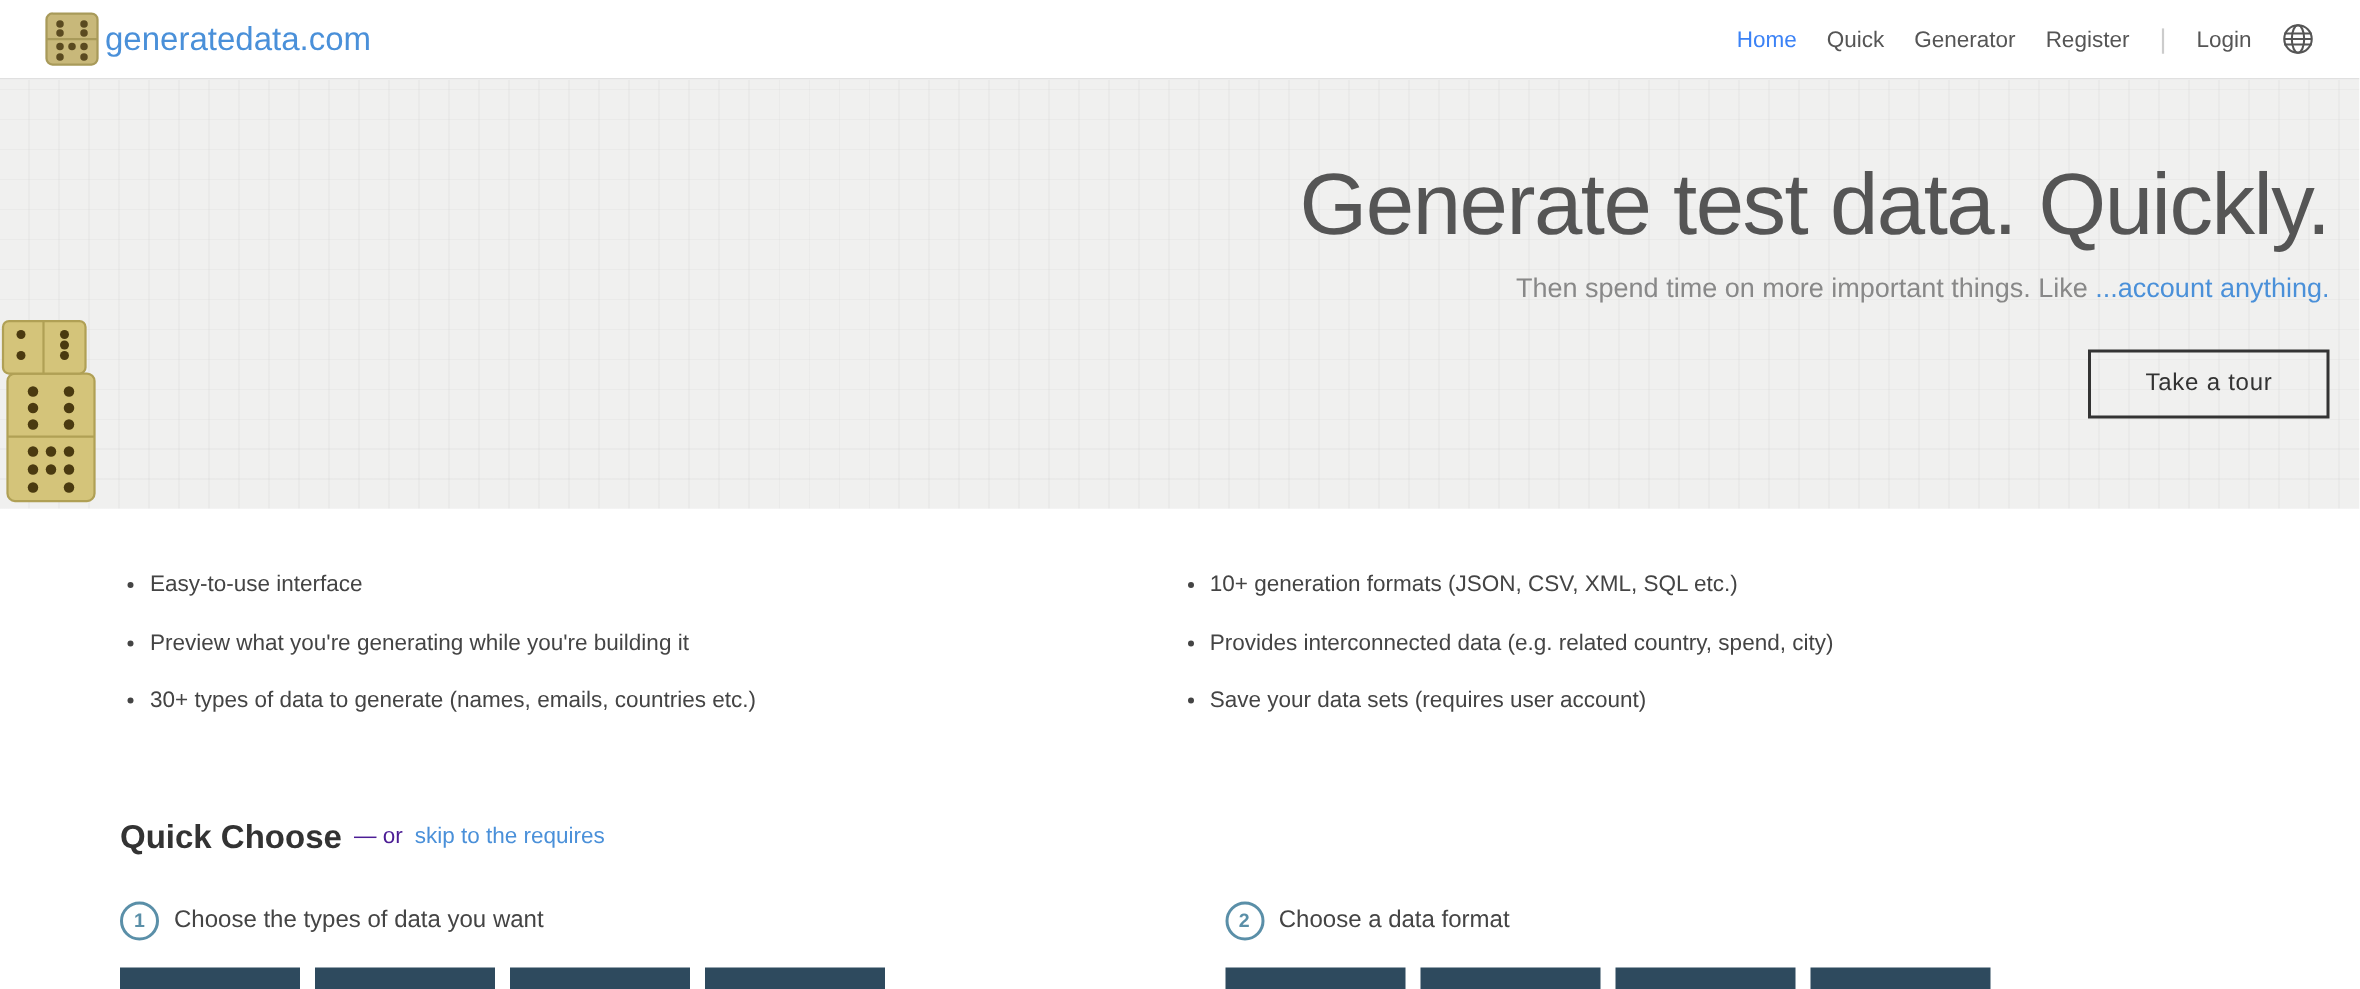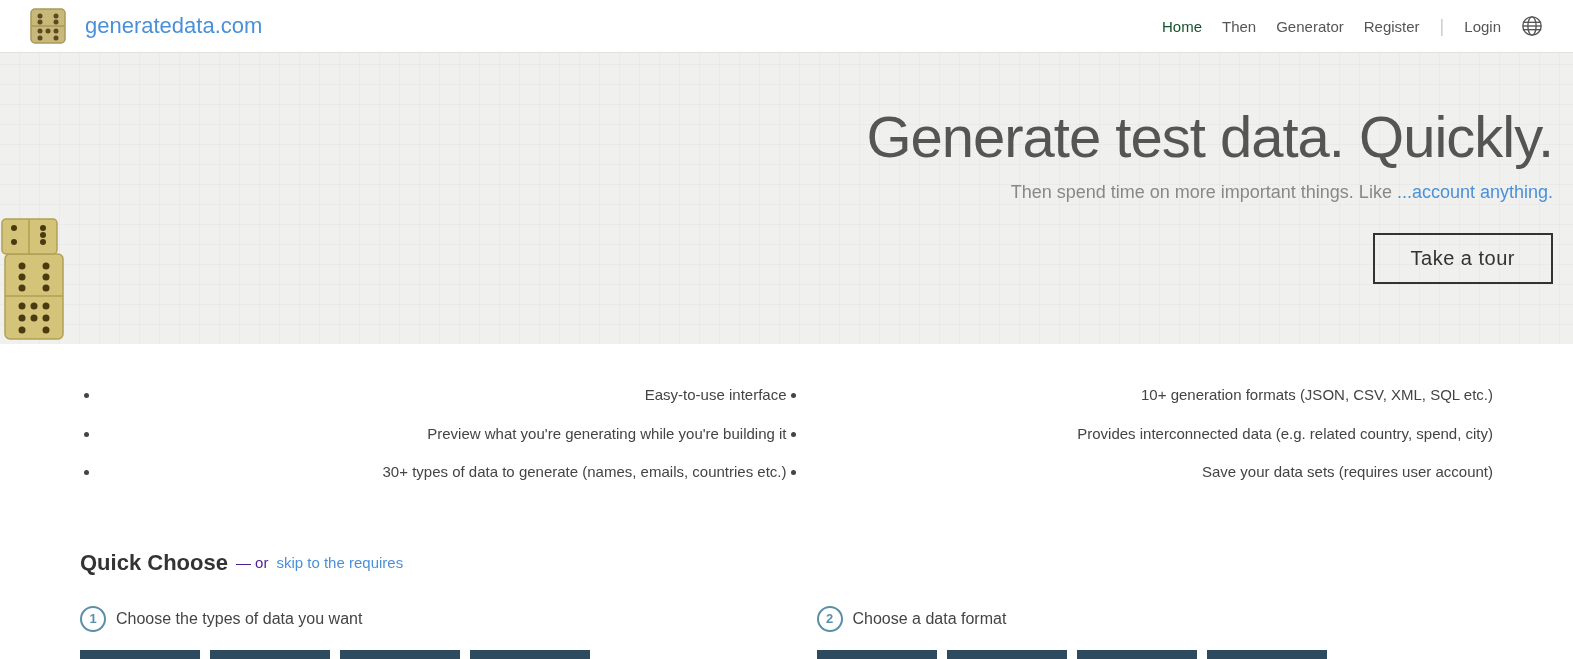--- a/index.html
+++ b/index.html
@@ -11,21 +11,21 @@
       align-items: center;
       padding: 8px 30px;
       background: #fff;
       border-bottom: 1px solid #e0e0e0;
       position: relative;
       z-index: 10;
     }
     .logo-area {
       display: flex;
       align-items: center;
-      gap: 19px;
+      gap: 4px;
       flex: 1;
     }
     .logo-icon {
       width: 36px;
       height: 36px;
     }
     .logo-text {
       font-size: 22px;
       color: #333;
       font-weight: normal;
@@ -37,21 +37,21 @@
       display: flex;
       align-items: center;
       gap: 20px;
       font-size: 15px;
     }
     .nav-links a {
       text-decoration: none;
       color: #555;
     }
     .nav-links a.active {
-      color: #14532d;
+      color: #3b82f6;
     }
     .nav-divider {
       color: #ccc;
       font-size: 18px;
     }
     .globe-icon {
       width: 22px;
       height: 22px;
       display: inline-block;
     }
@@ -89,33 +89,32 @@
     }
     .hero-subtitle em {
       color: #4a90d9;
       font-style: normal;
     }
     .tour-btn {
       display: inline-block;
       padding: 12px 36px;
       border: 2px solid #333;
       background: transparent;
-      font-size: 20px;
+      font-size: 16px;
       color: #333;
       cursor: pointer;
       font-weight: normal;
       letter-spacing: 0.5px;
     }
 
     
     .features {
       background: #fff;
       padding: 40px 80px;
       display: flex;
-      text-align: right;
     }
     .features-col {
       flex: 1;
     }
     .features-col ul {
       list-style: disc;
       padding-left: 20px;
     }
     .features-col ul li {
       margin-bottom: 16px;
@@ -215,21 +214,21 @@
       <circle cx="26" cy="23" r="2.5" fill="#5a4a20"></circle>
       <circle cx="10" cy="30" r="2.5" fill="#5a4a20"></circle>
       <circle cx="26" cy="30" r="2.5" fill="#5a4a20"></circle>
     </svg>
     <span class="logo-text">
       <span>generate</span><span style="color:#4a90d9">data</span><span>.com</span>
     </span>
   </div>
   <div class="nav-links">
     <a href="#" class="active">Home</a>
-    <a href="#">Then</a>
+    <a href="#">Quick</a>
     <a href="#">Generator</a>
     <a href="#">Register</a>
     <span class="nav-divider">|</span>
     <a href="#">Login</a>
 
     <svg class="globe-icon" viewBox="0 0 24 24" fill="none" stroke="#555" stroke-width="1.5" xmlns="http://www.w3.org/2000/svg">
       <circle cx="12" cy="12" r="10"></circle>
       <ellipse cx="12" cy="12" rx="4.5" ry="10"></ellipse>
       <line x1="2" y1="12" x2="22" y2="12"></line>
       <line x1="2" y1="8" x2="22" y2="8"></line>

